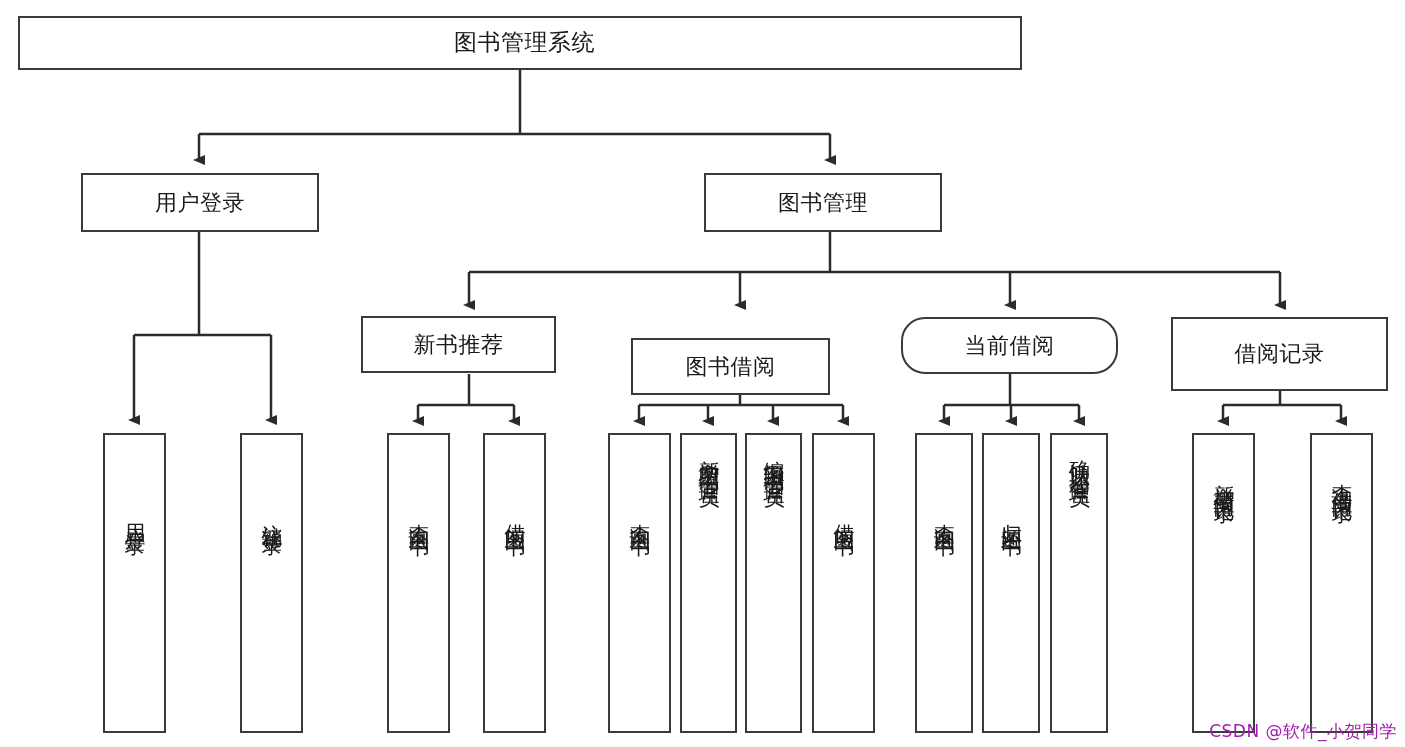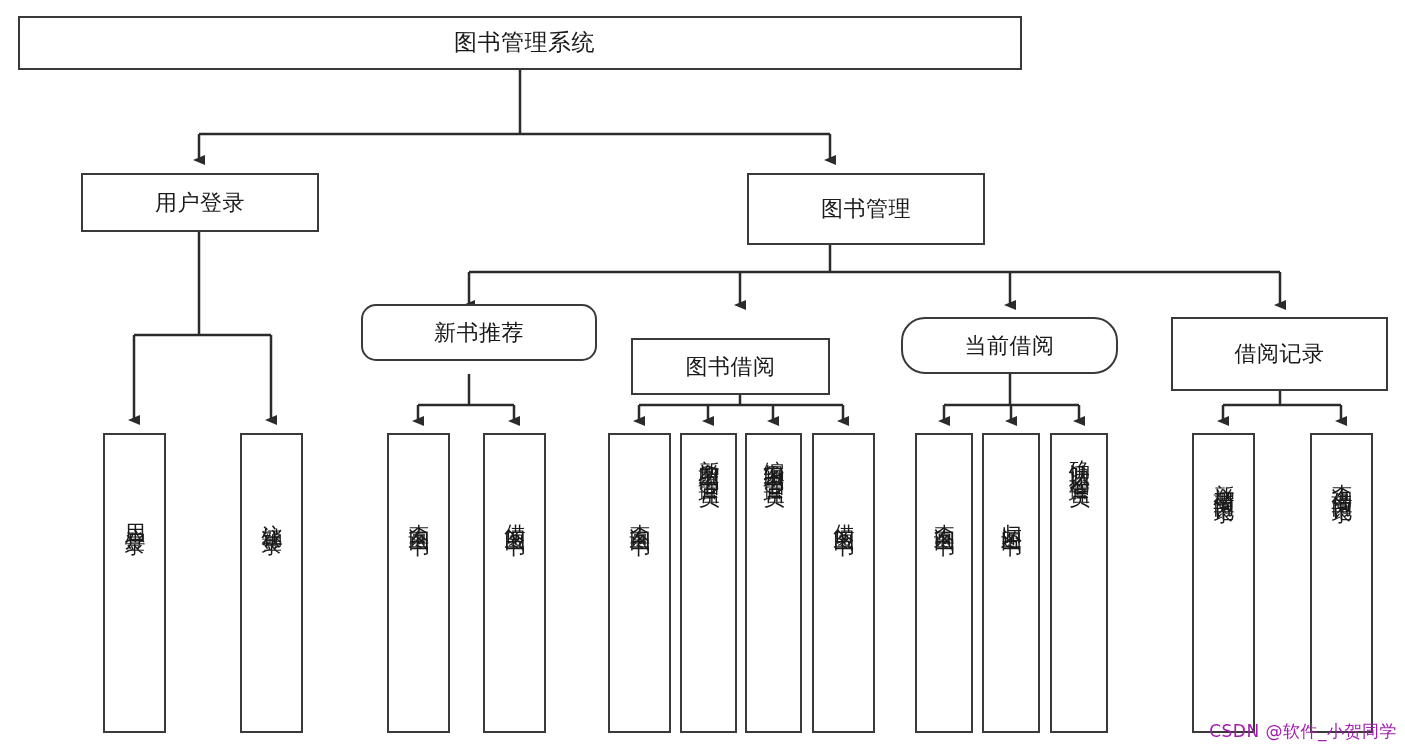--- a/index.html
+++ b/index.html
@@ -128,25 +128,25 @@
   </svg>
 
   <div class="node root h" style="left:18px; top:16px; width:1004px; height:54px;">
     <span class="lbl">图书管理系统</span>
   </div>
 
   <div class="node h" style="left:81px; top:173px; width:238px; height:59px;">
     <span class="lbl">用户登录</span>
   </div>
 
-  <div class="node h" style="left:747px; top:173px; width:238px; height:72px;">
+  <div class="node h" style="left:704px; top:173px; width:238px; height:59px;">
     <span class="lbl">图书管理</span>
   </div>
 
-  <div class="node h" style="left:361px; top:304px; width:236px; height:57px;border-radius:15px;">
+  <div class="node h" style="left:361px; top:316px; width:195px; height:57px;">
     <span class="lbl">新书推荐</span>
   </div>
 
   <div class="node h" style="left:631px; top:317px; width:199px; height:57px;margin-top:21px;">
     <span class="lbl">图书借阅</span>
   </div>
 
   <div class="node h" style="left:901px; top:317px; width:217px; height:57px;border-radius:24px;">
     <span class="lbl">当前借阅</span>
   </div>

